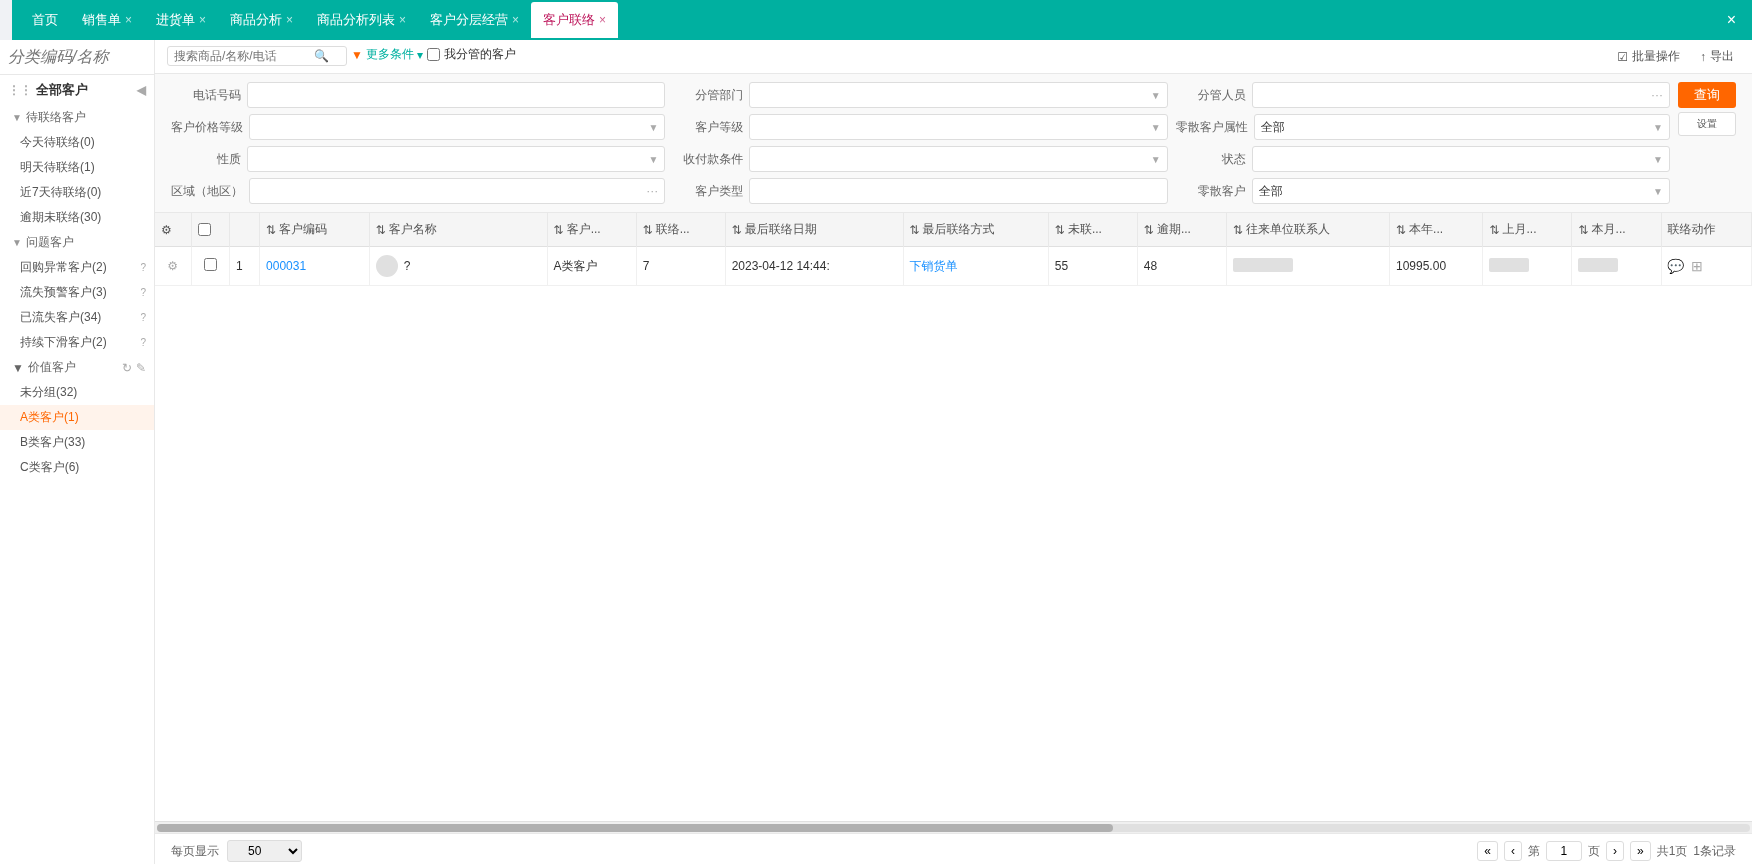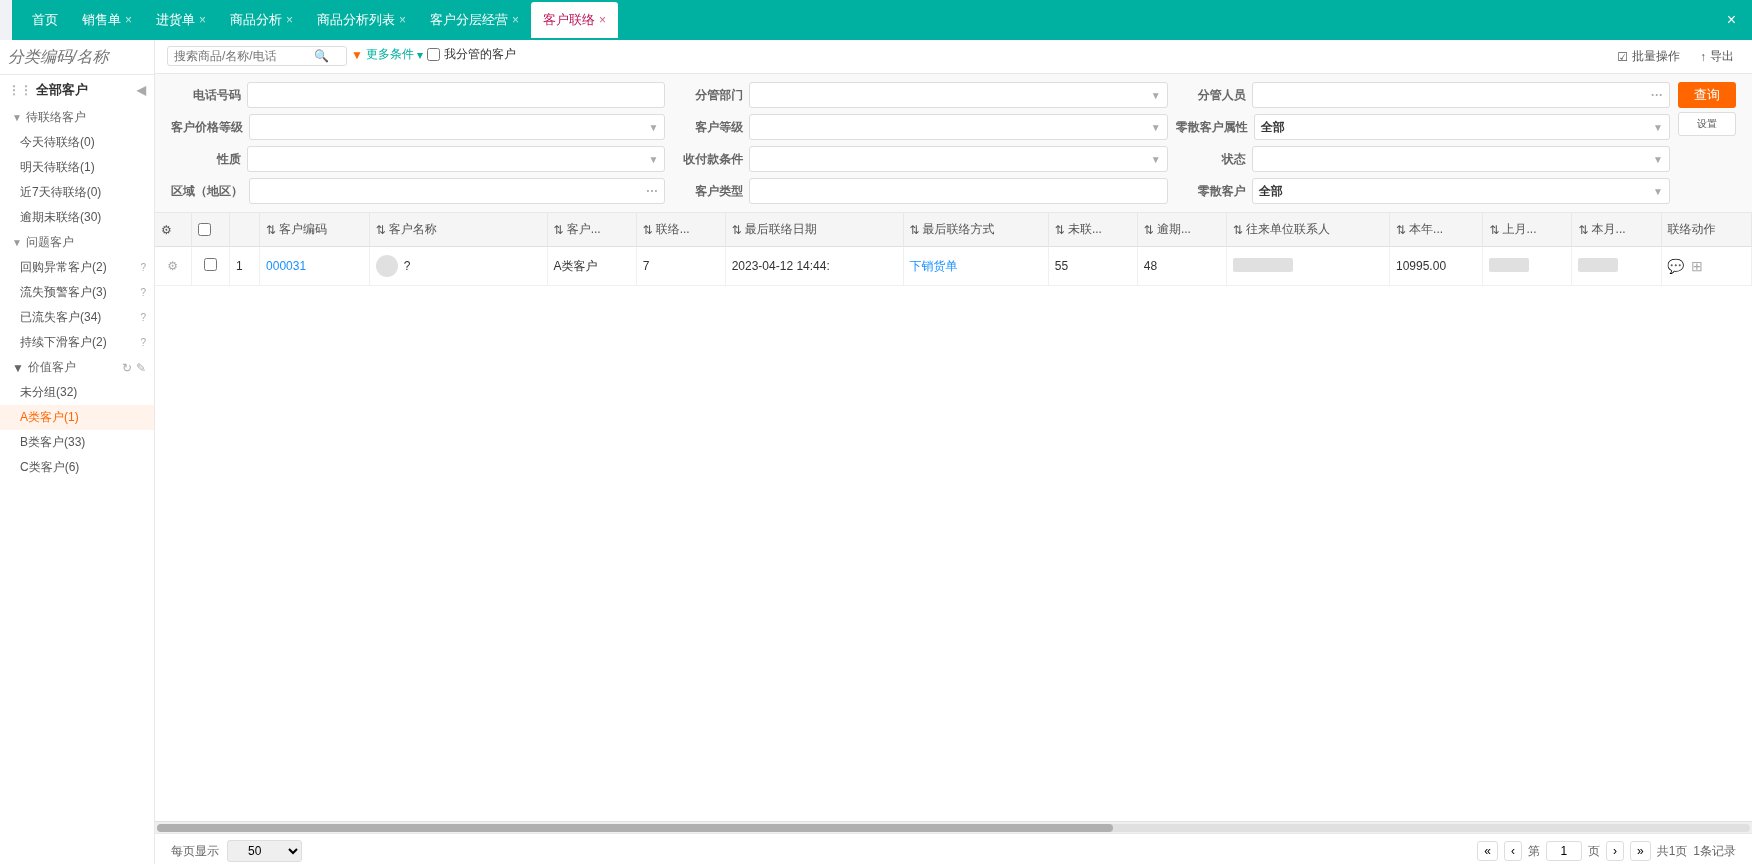--- a/index.html
+++ b/index.html
@@ -502,21 +502,21 @@
         </div>
         <div class="export-btn">
           <span>↑</span>
           <span>导出</span>
         </div>
       </div>
     </div>
 
     <div class="advanced-filters">
       <div style="display:flex;gap:8px;align-items:flex-start;">
-        <div style="flex:1;font-weight:bold;">
+        <div style="flex:1;">
 
           <div class="filter-row">
             <div class="filter-item">
               <span class="filter-label">电话号码</span>
               <div class="filter-input"></div>
             </div>
             <div class="filter-item">
               <span class="filter-label">分管部门</span>
               <div class="filter-input">
                 <span></span>

